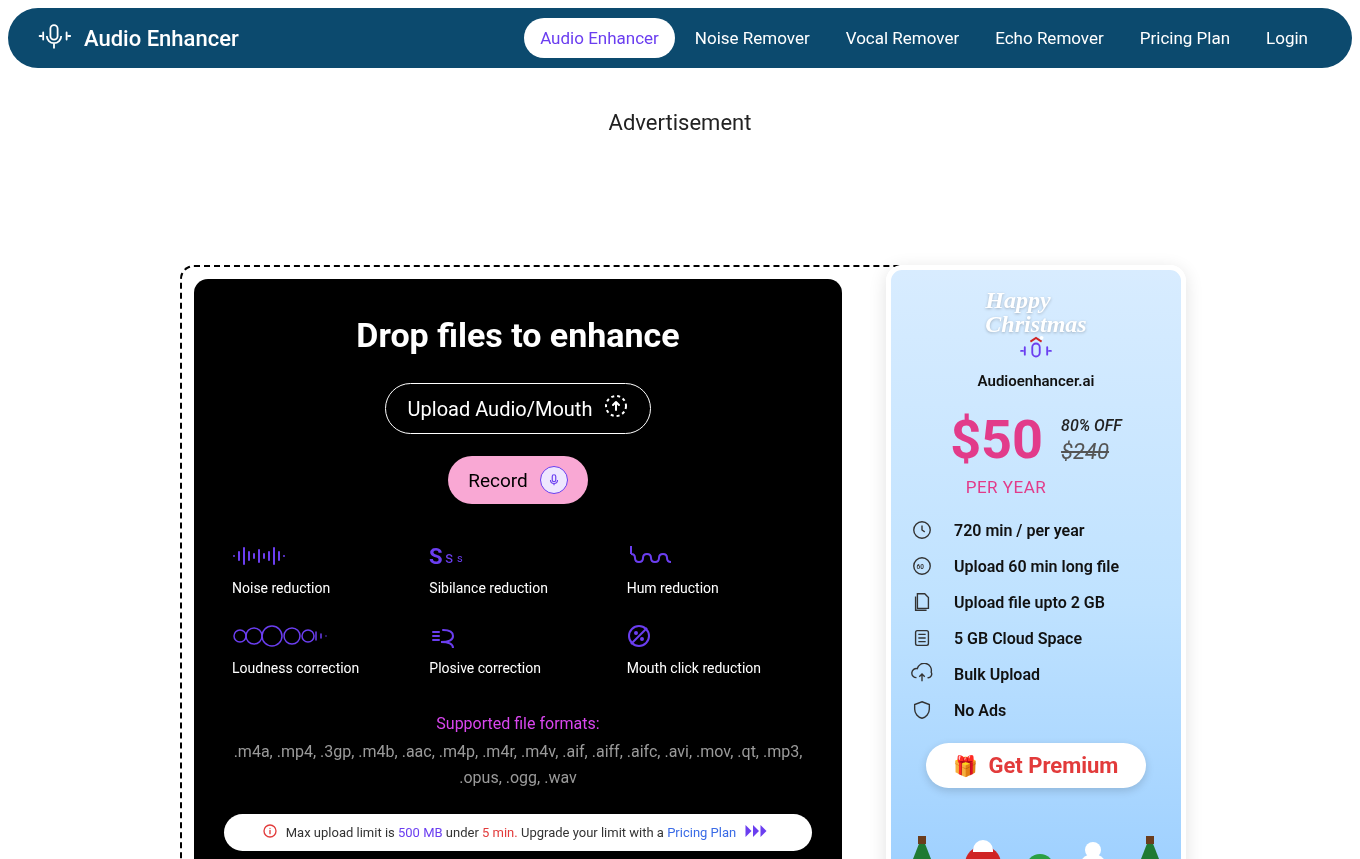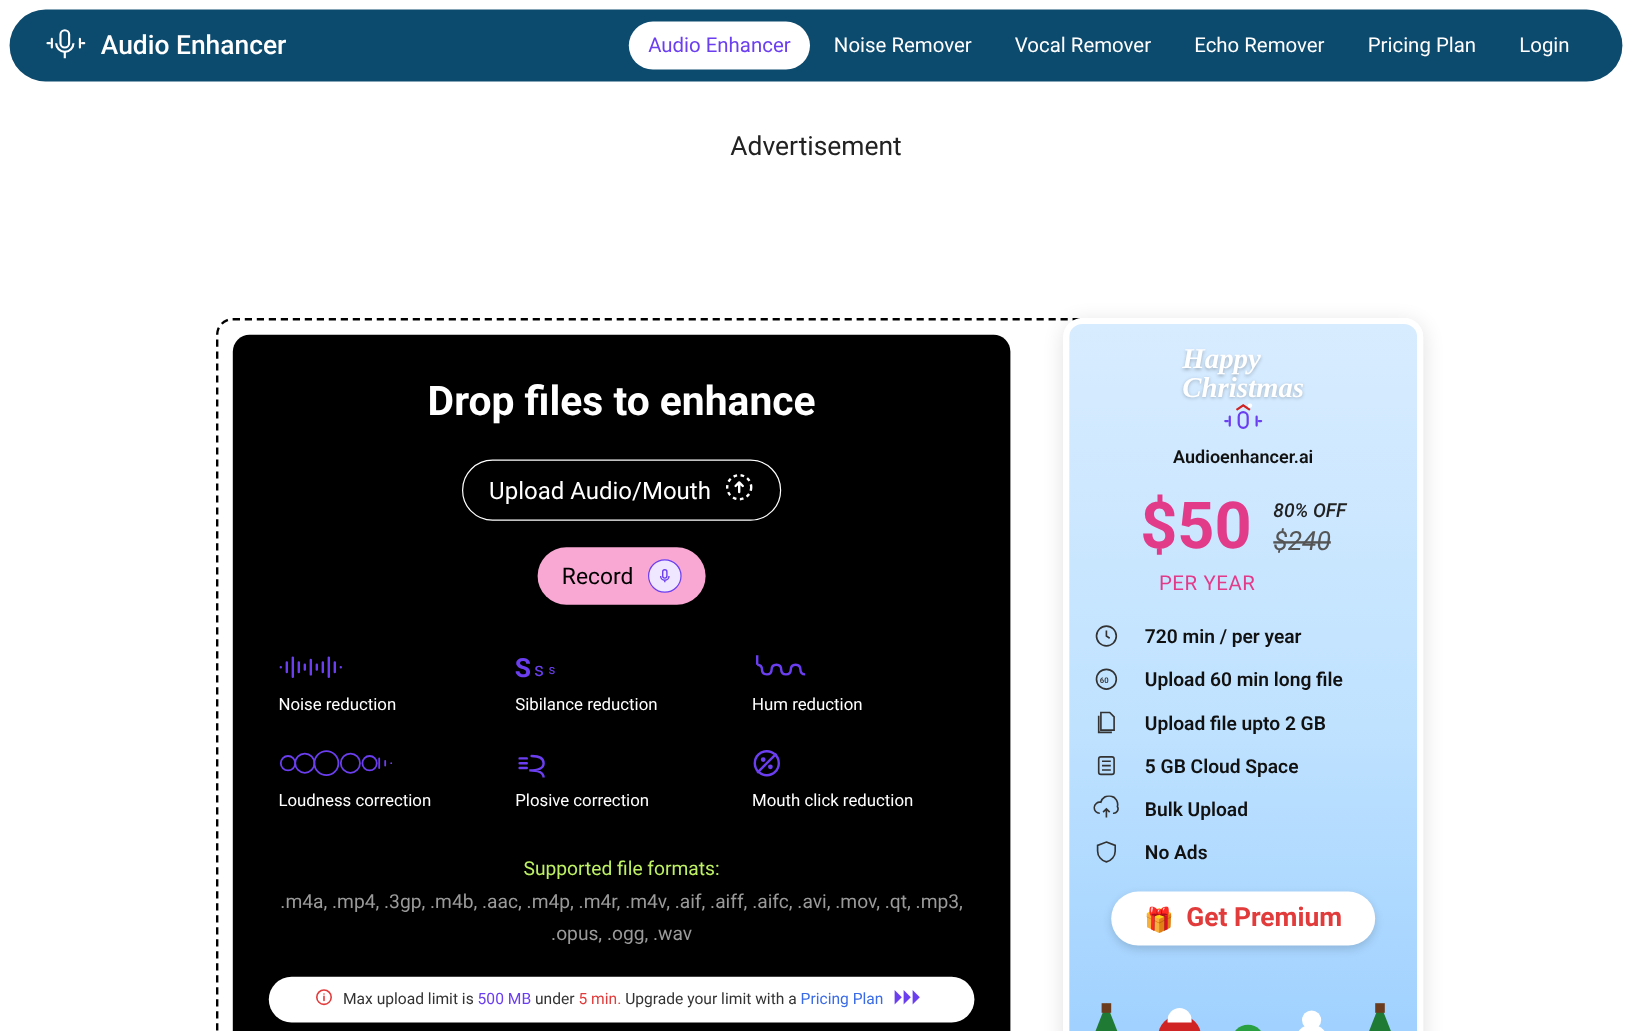--- a/index.html
+++ b/index.html
@@ -64,21 +64,21 @@
 }
 
 .features-grid {
   display: grid; grid-template-columns: repeat(3, 1fr);
   gap: 28px 20px; margin-bottom: 38px; padding: 0 8px;
 }
 .feature-item { display: flex; flex-direction: column; gap: 8px; }
 .feature-icon svg { height: 24px; }
 .feature-label { font-size: 14px; color: #fff; }
 
-.formats-label { text-align: center; color: #bef264; font-size: 16px; margin-bottom: 6px; }
+.formats-label { text-align: center; color: #d946ef; font-size: 16px; margin-bottom: 6px; }
 .formats-text { text-align: center; color: #9a9a9a; font-size: 16px; line-height: 1.6; margin-bottom: 24px; }
 
 .limit-bar {
   background: #fff; color: #333; border-radius: 999px;
   padding: 8px 18px; display: flex; align-items: center; justify-content: center;
   gap: 8px; font-size: 13px;
 }
 .limit-bar .info-icon svg { width: 16px; height: 16px; }
 .limit-bar .hl-purple { color: #6b3ef0; }
 .limit-bar .hl-red { color: #e23b3b; }

